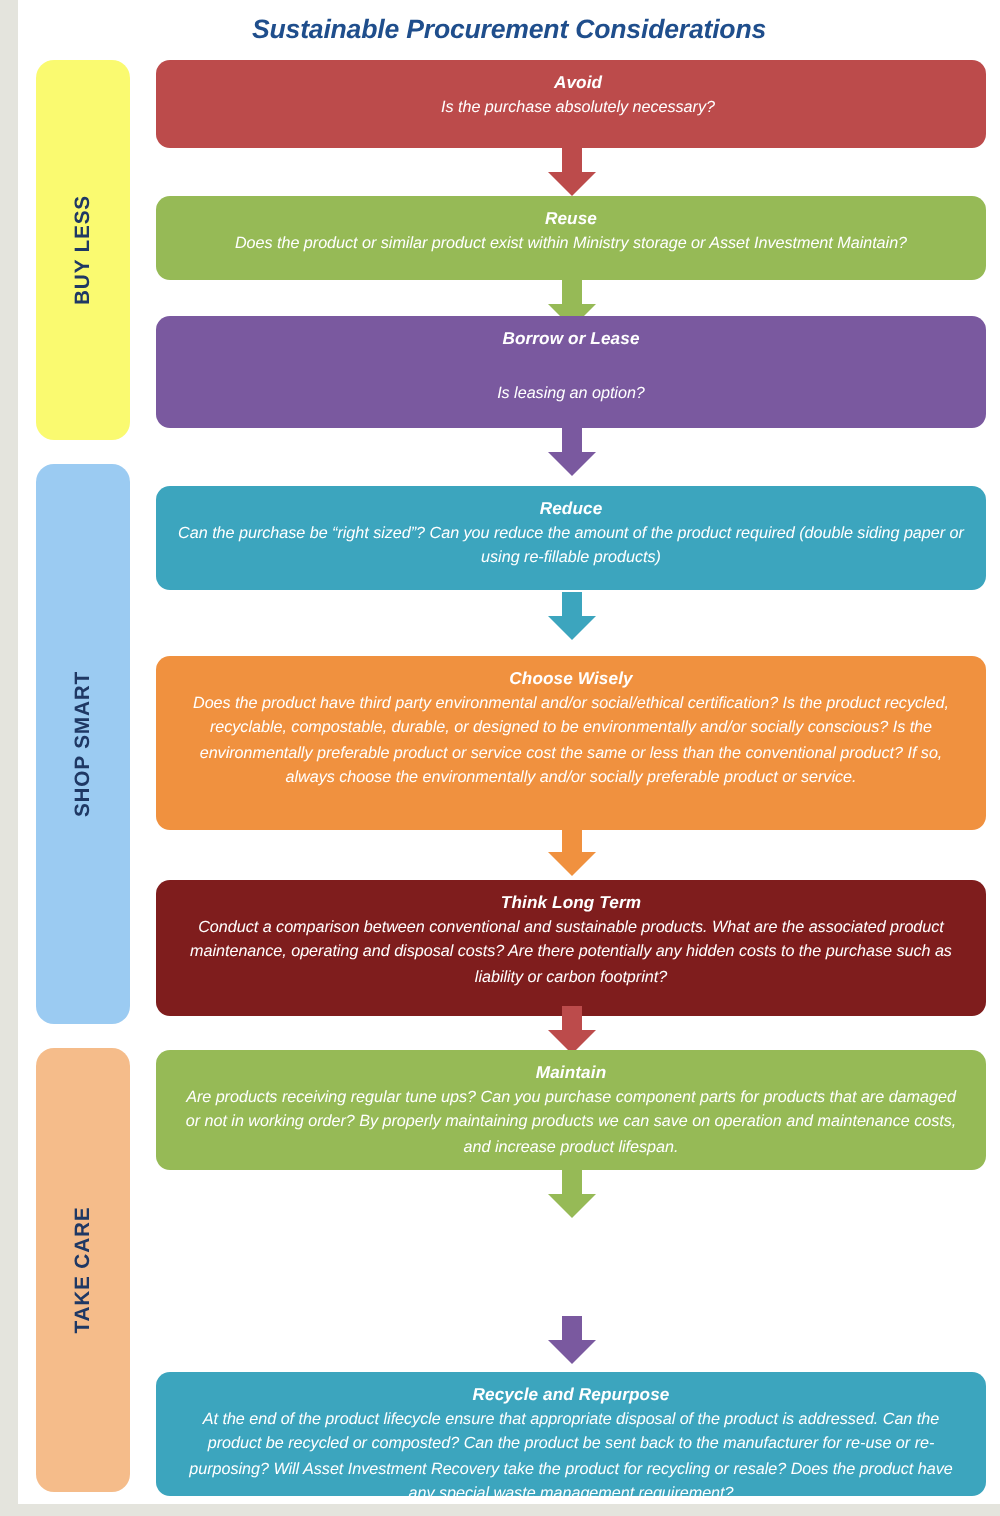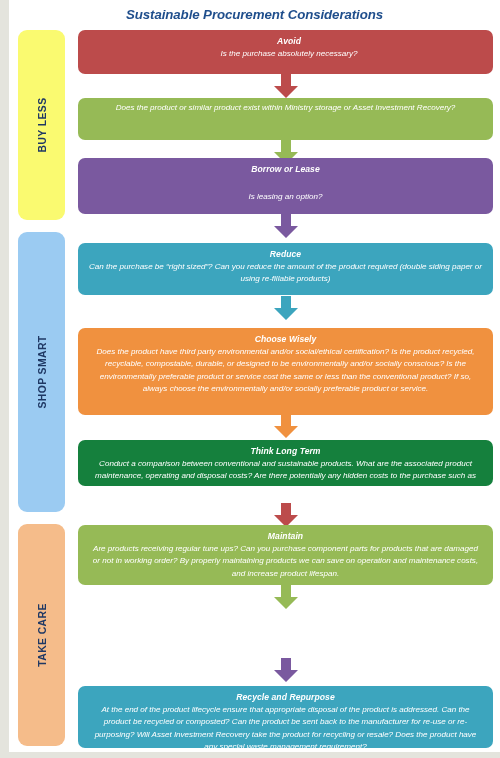--- a/index.html
+++ b/index.html
@@ -118,21 +118,22 @@
     <div class="box-title">Avoid</div>
     <div class="box-body">Is the purchase absolutely necessary?</div>
   </div>
   <div class="arrow" id="arrow-0" style="top:74px;">
     <svg viewBox="0 0 26 25">
         <polygon points="8,0 18,0 18,12 25,12 13,24 1,12 8,12" fill="#bc4b4b"></polygon>
       </svg>
   </div>
 
   <div class="box" id="box-1" style="top: 98px; height: 42px; background: rgb(150, 186, 86);">
-    <div class="box-body">Does the product or similar product exist within Ministry storage or Asset Investment Recovery?</div>
+    <div class="box-title">Reuse</div>
+    <div class="box-body">Does the product or similar product exist within Ministry storage or Asset Investment Maintain?</div>
   </div>
   <div class="arrow" id="arrow-1" style="top:140px;">
     <svg viewBox="0 0 26 25">
         <polygon points="8,0 18,0 18,12 25,12 13,24 1,12 8,12" fill="#96ba56"></polygon>
       </svg>
   </div>
 
   <div class="box" id="box-2" style="top: 158px; height: 56px; background: rgb(122, 89, 159);">
     <div class="box-title">Borrow or Lease</div>
     <div class="box-body box-body-2">Is leasing an option?</div>
@@ -156,21 +157,21 @@
   <div class="box" id="box-4" style="top: 328px; height: 87px; background: rgb(240, 145, 63);">
     <div class="box-title">Choose Wisely</div>
     <div class="box-body">Does the product have third party environmental and/or social/ethical certification? Is the product recycled, recyclable, compostable, durable, or designed to be environmentally and/or socially conscious? Is the environmentally preferable product or service cost the same or less than the conventional product? If so, always choose the environmentally and/or socially preferable product or service.</div>
   </div>
   <div class="arrow" id="arrow-4" style="top:414px;">
     <svg viewBox="0 0 26 25">
         <polygon points="8,0 18,0 18,12 25,12 13,24 1,12 8,12" fill="#f0913f"></polygon>
       </svg>
   </div>
 
-  <div class="box" id="box-5" style="top: 440px; height: 46px; background: #15803d;">
+  <div class="box" id="box-5" style="top: 440px; height: 68px; background: #7f1d1d;">
     <div class="box-title">Think Long Term</div>
     <div class="box-body">Conduct a comparison between conventional and sustainable products. What are the associated product maintenance, operating and disposal costs? Are there potentially any hidden costs to the purchase such as liability or carbon footprint?</div>
   </div>
   <div class="arrow" id="arrow-5" style="top:503px;">
     <svg viewBox="0 0 26 25">
         <polygon points="8,0 18,0 18,12 25,12 13,24 1,12 8,12" fill="#bc4b4b"></polygon>
       </svg>
   </div>
 
   <div class="box" id="box-6" style="top: 525px; height: 60px; background: rgb(150, 186, 86);">

